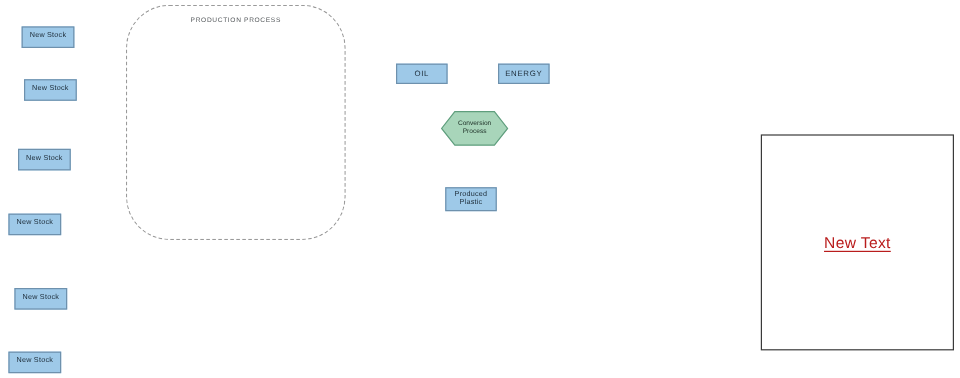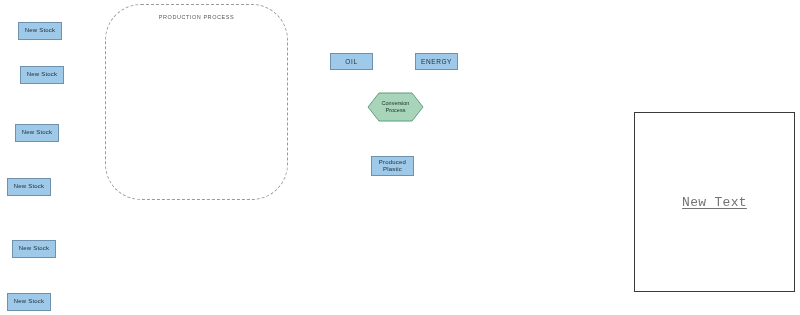--- a/index.html
+++ b/index.html
@@ -98,26 +98,25 @@
   
   .text-frame {
     border: 1px solid #3a3a3a;
     background: #ffffff;
     display: flex;
     align-items: center;
     justify-content: center;
   }
   .text-frame-label {
     font-size: 13px;
-    color: #737373;
+    color: #b91c1c;
     text-decoration: underline;
     text-underline-offset: 2px;
     letter-spacing: 0.3px;
     user-select: none;
-    font-family: Liberation Mono, monospace;
   }
 </style>
 </head>
 <body>
 
 <div id="canvas" style="width: 800px; height: 315px; background: rgb(255, 255, 255);">
 
   <div class="shape stock-box" style="position: absolute; left: 18px; top: 22px; width: 44px; height: 18px;">New Stock</div>
   <div class="shape stock-box" style="position: absolute; left: 20px; top: 66px; width: 44px; height: 18px;">New Stock</div>
   <div class="shape stock-box" style="position: absolute; left: 15px; top: 124px; width: 44px; height: 18px;">New Stock</div>

